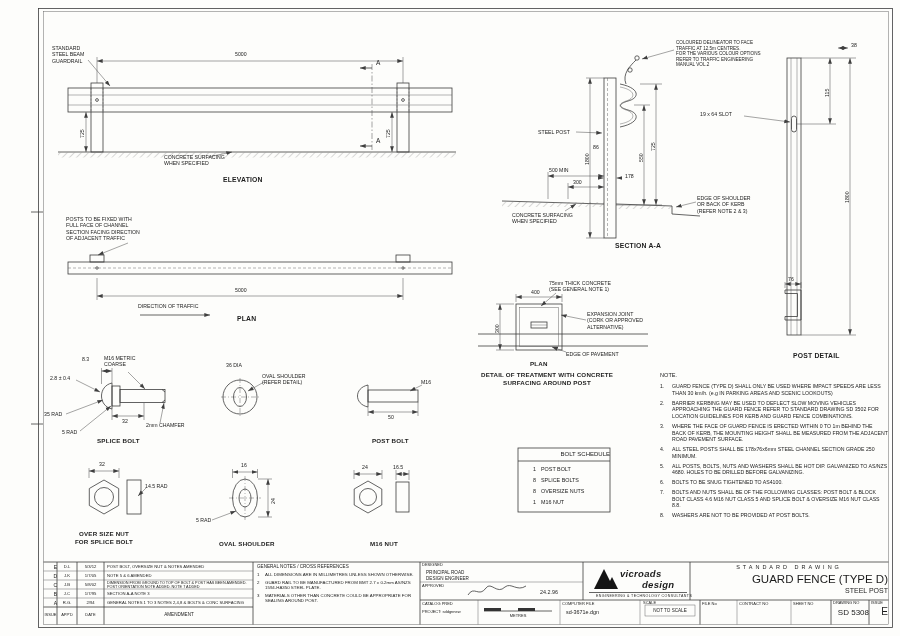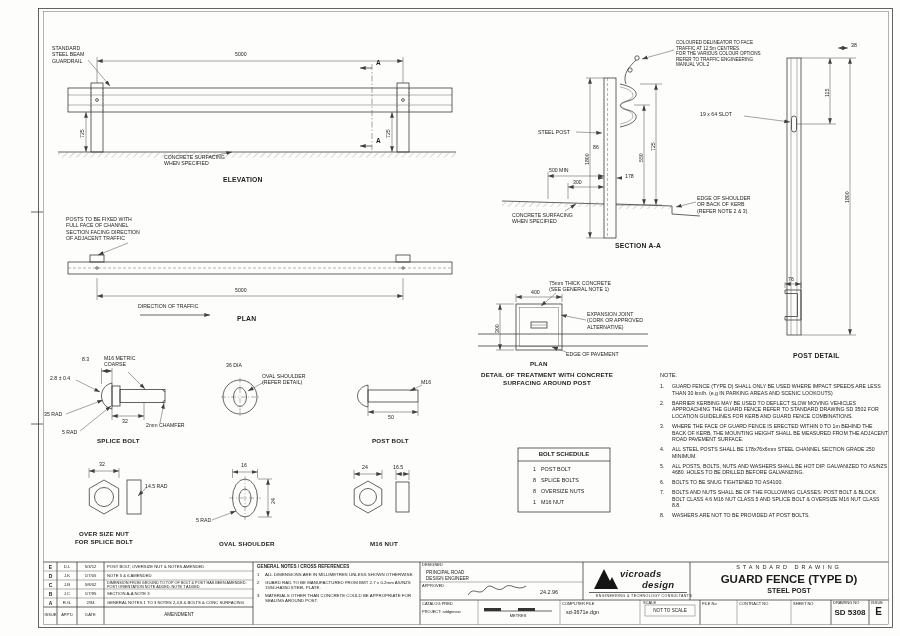--- a/index.html
+++ b/index.html
@@ -7,21 +7,21 @@
   .sheet { position:relative; width:900px; height:636px; background:#fdfdfb; overflow:hidden; color:#1c1c1c; }
   svg.lw { position:absolute; left:0; top:0; }
   .ln   { stroke:#3c3c3c; stroke-width:0.8; fill:none; }
   .thin { stroke:#5a5a5a; stroke-width:0.45; fill:none; }
   .dim  { stroke:#4a4a4a; stroke-width:0.5; fill:none; }
   .dd   { stroke-dasharray:6 2 1.5 2; }
   .labels { position:absolute; left:0; top:0; width:784px; height:636px; }
   .t { position:absolute; font-size:5.2px; line-height:1.22; white-space:pre; color:#1c1c1c; }
   .p { white-space:normal; }
   .c { text-align:center; }
-  .b { font-weight:bold; }
+  .b { font-weight:normal;text-align:right; }
   .xs { font-size:4.2px; }
   .sm { font-size:4.6px; }
   .s4 { font-size:4px; }
   .vtitle { font-size:6.8px; font-weight:bold; letter-spacing:.2px; }
   .vt { transform:rotate(-90deg); transform-origin:0 0; }
   .note-row { display:flex; gap:3px; margin-bottom:3px; font-size:5.2px; line-height:1.3; }
   .nn { width:9px; flex:none; }
   .nt { flex:1; }
   .gn-row { display:flex; gap:3px; margin-bottom:2px; font-size:4.4px; line-height:1.25; }
   .gn { width:5px; flex:none; }

